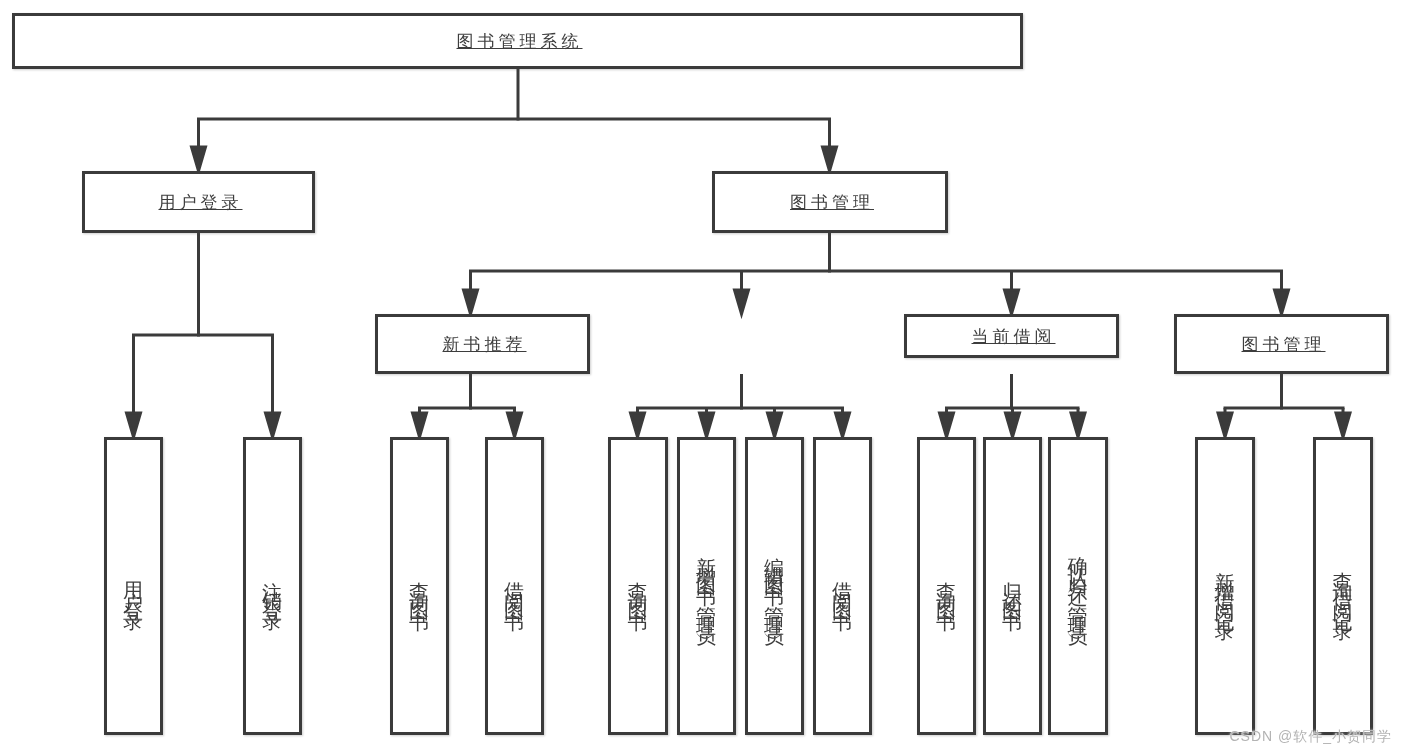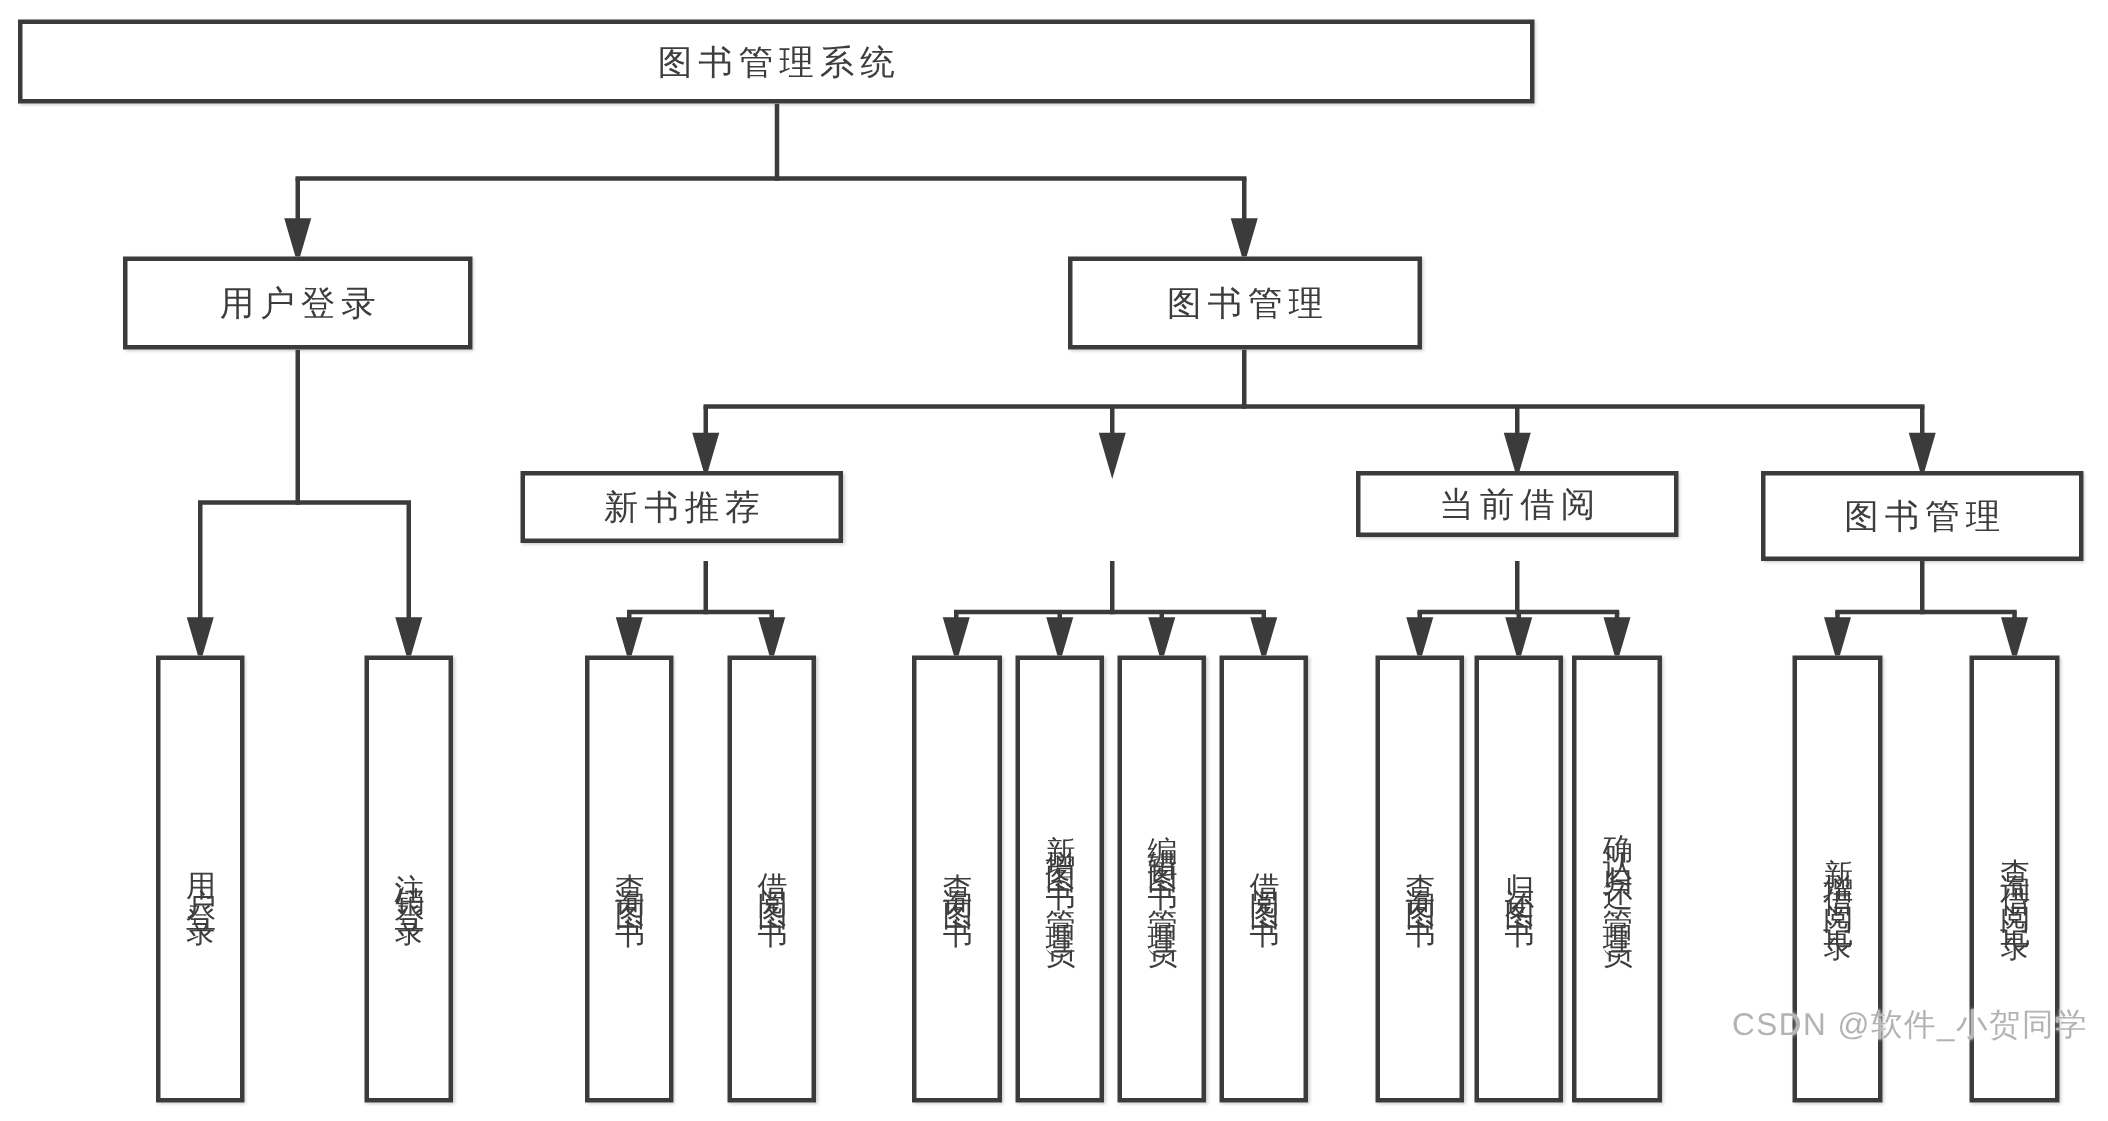--- a/index.html
+++ b/index.html
@@ -22,38 +22,39 @@
     box-sizing: border-box;
     border: 3px solid var(--line, #3b3b3b);
     background: #ffffff;
     color: var(--text, #3d3d3d);
     display: flex;
     align-items: center;
     justify-content: center;
     box-shadow: 1px 1px 2px rgba(80,80,80,0.28);
   }
   .hnode {
-    font-size: 23px;
+    font-size: 17px;
     letter-spacing: 4px;
     text-indent: 4px;
     white-space: nowrap;
+    text-decoration: underline;
   }
   .vnode {
     writing-mode: vertical-rl;
     text-orientation: mixed;
     font-size: 20px;
     letter-spacing: 10px;
     line-height: 1;
   }
   .node .label { display: block; }
   .watermark {
     position: absolute;
-    top: 669px;
+    top: 728px;
     right: 13px;
-    font-size: 21px;
+    font-size: 14px;
     letter-spacing: 1px;
     color: var(--wm, #b3b3b3);
     text-shadow: 0 0 3px #ffffff, 0 0 1px #ffffff;
     white-space: nowrap;
     z-index: 5;
   }
 </style>
 </head>
 <body>
 
@@ -127,21 +128,21 @@
     <span class="label">图书管理系统</span>
   </div>
 
   <div class="node hnode" style="left:82px; top:171px; width:233px; height:62px;">
     <span class="label">用户登录</span>
   </div>
   <div class="node hnode" style="left:712px; top:171px; width:236px; height:62px;">
     <span class="label">图书管理</span>
   </div>
 
-  <div class="node hnode" style="left:347px; top:314px; width:215px; height:48px;text-align:center;">
+  <div class="node hnode" style="left:375px; top:314px; width:215px; height:60px;text-align:center;">
     <span class="label">新书推荐</span>
   </div>
   <div class="node hnode" style="left:904px; top:314px; width:215px; height:44px;">
     <span class="label">当前借阅</span>
   </div>
   <div class="node hnode" style="left:1174px; top:314px; width:215px; height:60px;">
     <span class="label">图书管理</span>
   </div>
 
   <div class="node vnode" style="left:104px; top:437px; width:59px; height:298px;">

